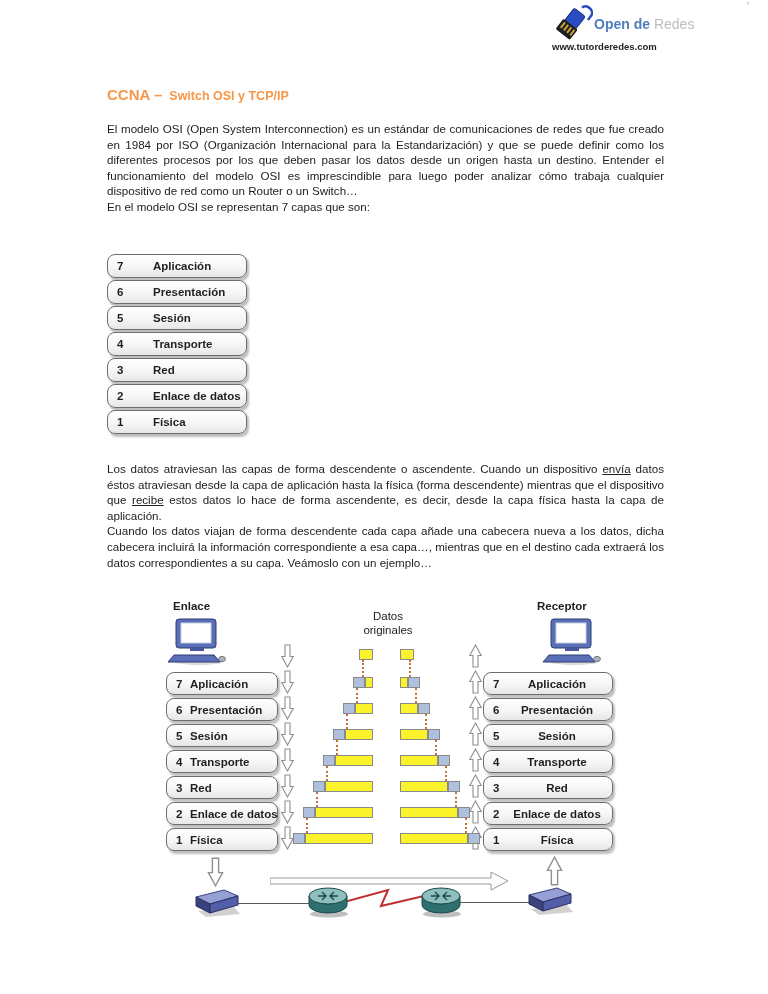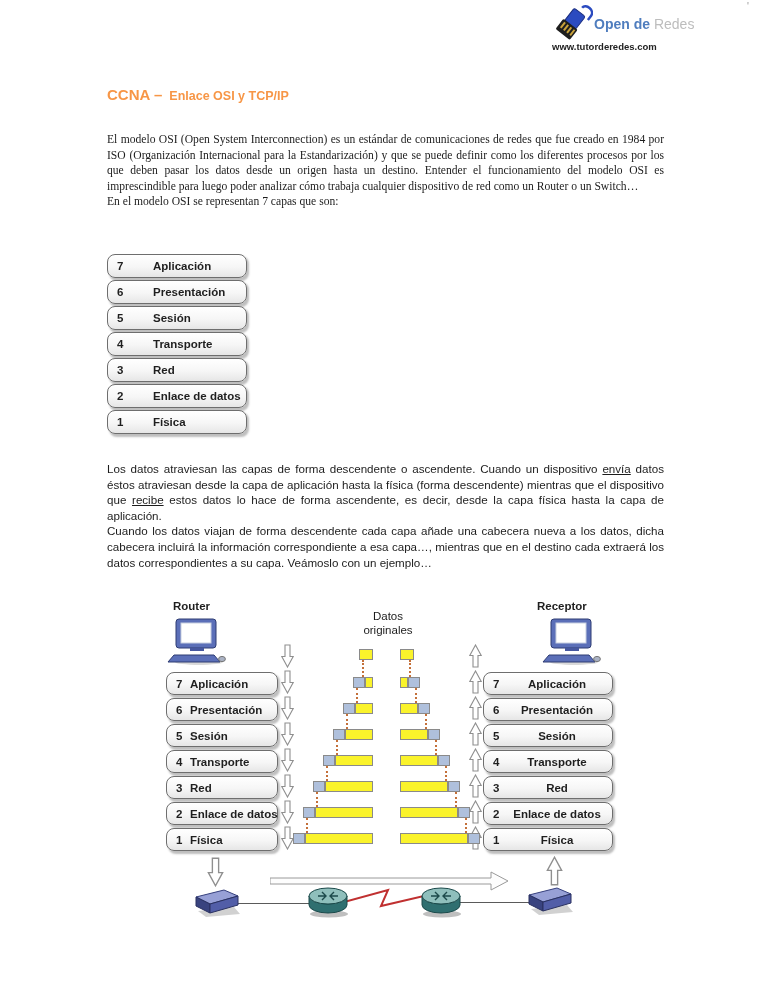--- a/index.html
+++ b/index.html
@@ -57,34 +57,34 @@
     </g>
   </svg>
   <div id="brand">
     <span class="a">Open de</span>
     <span class="b">Redes</span>
   </div>
   <div id="site">www.tutorderedes.com</div>
   <div id="artifact">'</div>
 
   <div id="title" style="color: rgb(247, 150, 70);">
-    <span class="t1">CCNA –</span><span class="t2">Enlace OSI y TCP/IP</span>
-  </div>
-
-  <div class="parblock" style="top:132px;font-family:Liberation Serif, serif;">
+    <span class="t1">CCNA –</span><span class="t2">Switch OSI y TCP/IP</span>
+  </div>
+
+  <div class="parblock" style="top:121px;">
     <div class="par">El modelo OSI (Open System Interconnection) es un estándar de comunicaciones de redes que fue creado en 1984 por ISO (Organización Internacional para la Estandarización) y que se puede definir como los diferentes procesos por los que deben pasar los datos desde un origen hasta un destino. Entender el funcionamiento del modelo OSI es imprescindible para luego poder analizar cómo trabaja cualquier dispositivo de red como un Router o un Switch…</div>
     <div>En el modelo OSI se representan 7 capas que son:</div>
   </div>
 
   <div class="parblock" style="top:461px;">
     <div class="par"><span>Los datos atraviesan las capas de forma descendente o ascendente. Cuando un dispositivo </span><span class="u">envía</span><span> datos éstos atraviesan desde la capa de aplicación hasta la física (forma descendente) mientras que el dispositivo que </span><span class="u">recibe</span><span> estos datos lo hace de forma ascendente, es decir, desde la capa física hasta la capa de aplicación.</span></div>
     <div class="par">Cuando los datos viajan de forma descendente cada capa añade una cabecera nueva a los datos, dicha cabecera incluirá la información correspondiente a esa capa…, mientras que en el destino cada extraerá los datos correspondientes a su capa. Veámoslo con un ejemplo…</div>
   </div>
 
-  <div class="dlabel" style="left:173px;top:600px;">Router</div>
+  <div class="dlabel" style="left:173px;top:600px;">Enlace</div>
   <div class="dlabel" style="left:537px;top:600px;">Receptor</div>
   <div id="datos-label">
     <span>Datos</span>
     <span>originales</span>
   </div>
 
   <svg class="abs" style="left:166px;top:617px;" width="62" height="48" viewBox="0 0 62 48">
     <ellipse cx="33" cy="45" rx="24" ry="3" fill="rgba(0,0,0,0.15)"></ellipse>
     <rect x="10" y="2" width="40" height="29" rx="3" fill="#5b6fb8" stroke="#2e3c73"></rect>
     <rect x="15" y="6" width="30" height="20" fill="#ffffff" stroke="#c7cfe0"></rect>

